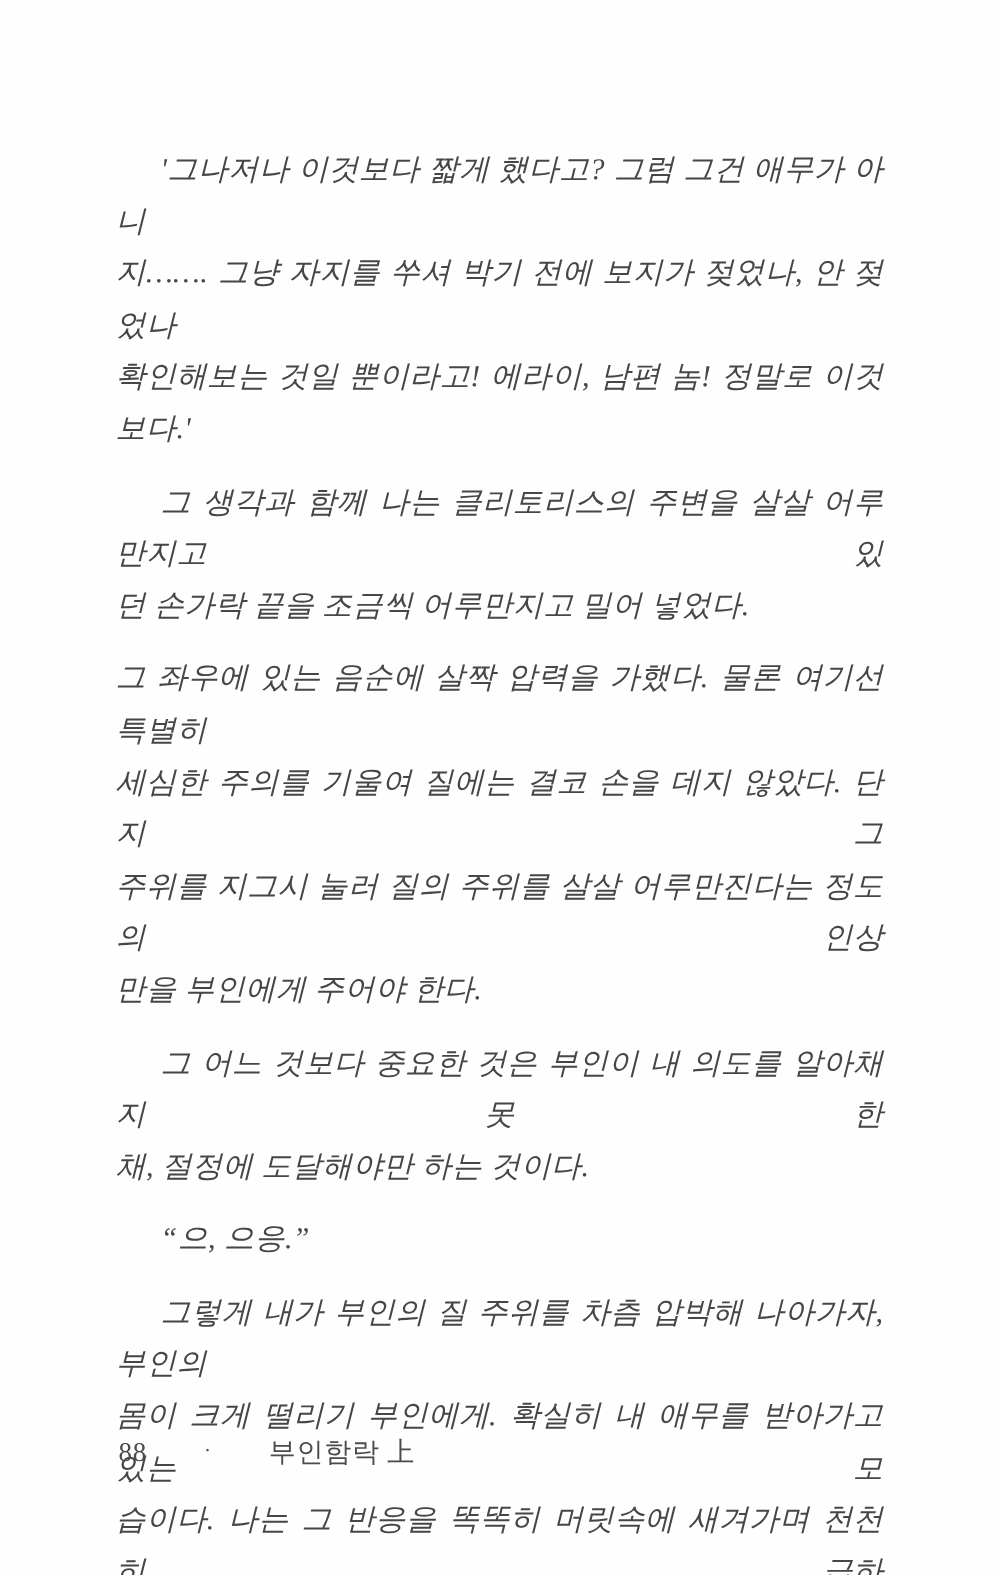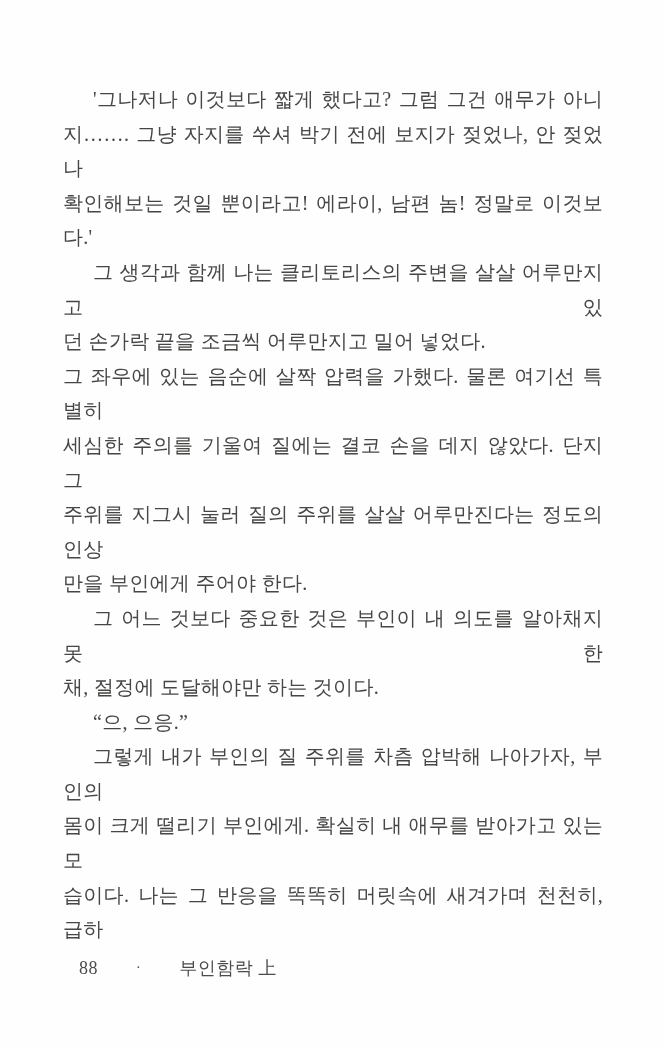--- a/index.html
+++ b/index.html
@@ -20,22 +20,23 @@
     background: #fefefe;
     color: #474645;
   }
   .body-text {
     position: absolute;
     top: 82px;
     left: 63px;
     width: 540px;
   }
   .paragraph {
-    margin: 0;
+    margin: 14px;
     padding: 0;
+    font-style: italic;
   }
   .line {
     font-size: 20px;
     line-height: 34.6px;
     letter-spacing: 0.3px;
     color: #474645;
     text-align: justify;
     text-align-last: justify;
     text-justify: inter-word;
     white-space: normal;

